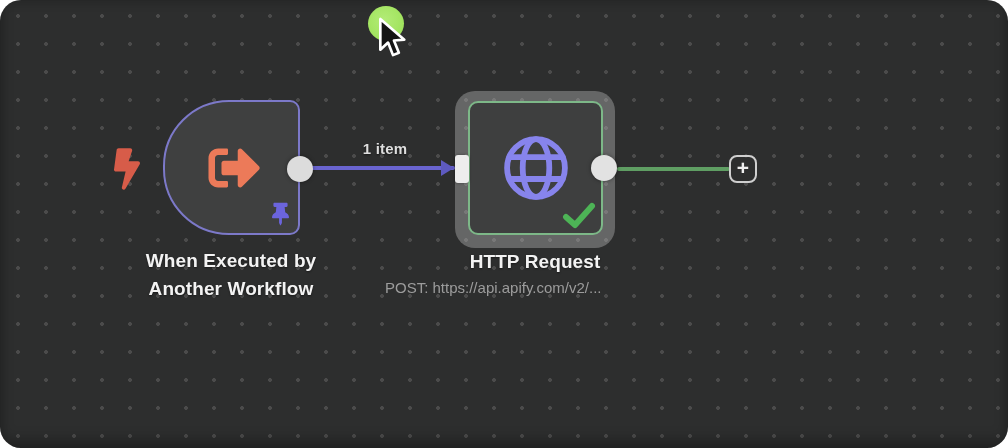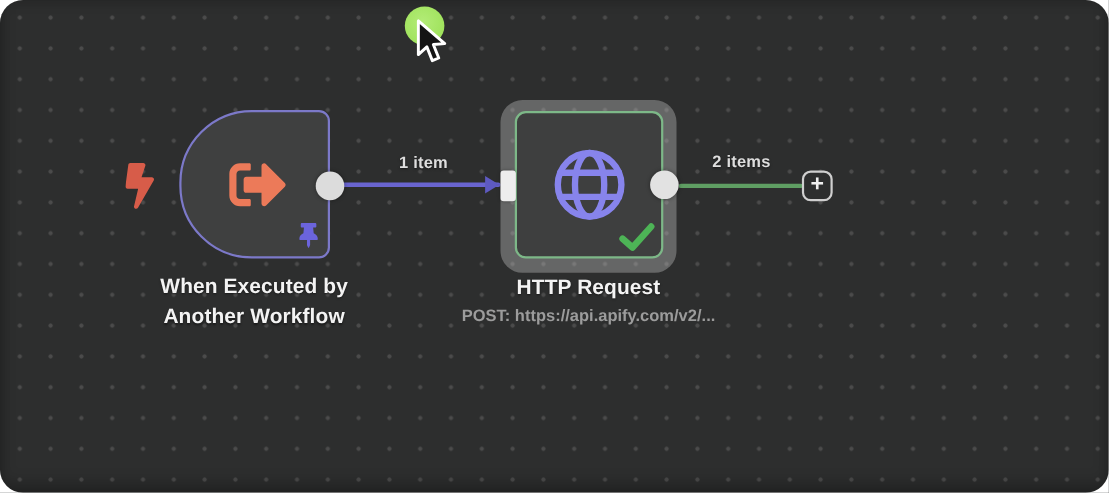--- a/index.html
+++ b/index.html
@@ -126,22 +126,22 @@
     position: absolute;
     color: #f3f3f3; font-weight: 700; font-size: 19px; line-height: 28px;
     text-align: center; letter-spacing: 0.1px;
     text-shadow: 0 1px 2px rgba(0,0,0,0.45);
     z-index: 5;
   }
   .node-title.trigger-title { left: 126px; top: 247px; width: 210px; }
   .node-title.http-title { left: 435px; top: 248px; width: 200px; white-space: nowrap; }
   .node-subtitle {
     position: absolute; left: 385px; top: 279px; width: 300px;
-    color: #9c9c9c; font-size: 15px; font-weight: 700;
-    text-align: center; white-space: nowrap;
+    color: #9c9c9c; font-size: 15px; font-weight: 400;
+    white-space: nowrap;
     z-index: 5;
   }
 
   
   .click-indicator {
     position: absolute; left: 368px; top: 6px;
     width: 36px; height: 35px; border-radius: 50%;
     background: radial-gradient(circle at 45% 40%, #b3ec77, #98df52);
     z-index: 48;
   }
@@ -183,21 +183,20 @@
     <svg class="check-icon" viewBox="0 0 34 28" fill="none">
       <path d="M4 15 L13 23 L30 4" stroke="#4db456" stroke-width="6" stroke-linecap="round" stroke-linejoin="round"></path>
     </svg>
   </div>
 
   <div class="in-rect"></div>
 
   <div class="out-dot http-out"></div>
 
   <div class="conn2-line"></div>
-  <div class="conn-label two">2 items</div>
 
   <div class="add-btn">+</div>
 
   <div class="node-title http-title">HTTP Request</div>
   <div class="node-title trigger-title">When Executed by Another Workflow</div>
   <div class="node-subtitle">POST: https://api.apify.com/v2/...</div>
 
   <div class="click-indicator"></div>
   <svg class="cursor-icon" viewBox="0 0 24 33">
     <path d="M2.5 1.5 L2.5 24.5 L8.3 19.2 L12 28.6 L16.4 26.8 L12.7 17.6 L20.5 17 Z" fill="#141414" stroke="#ffffff" stroke-width="2" stroke-linejoin="round"></path>

